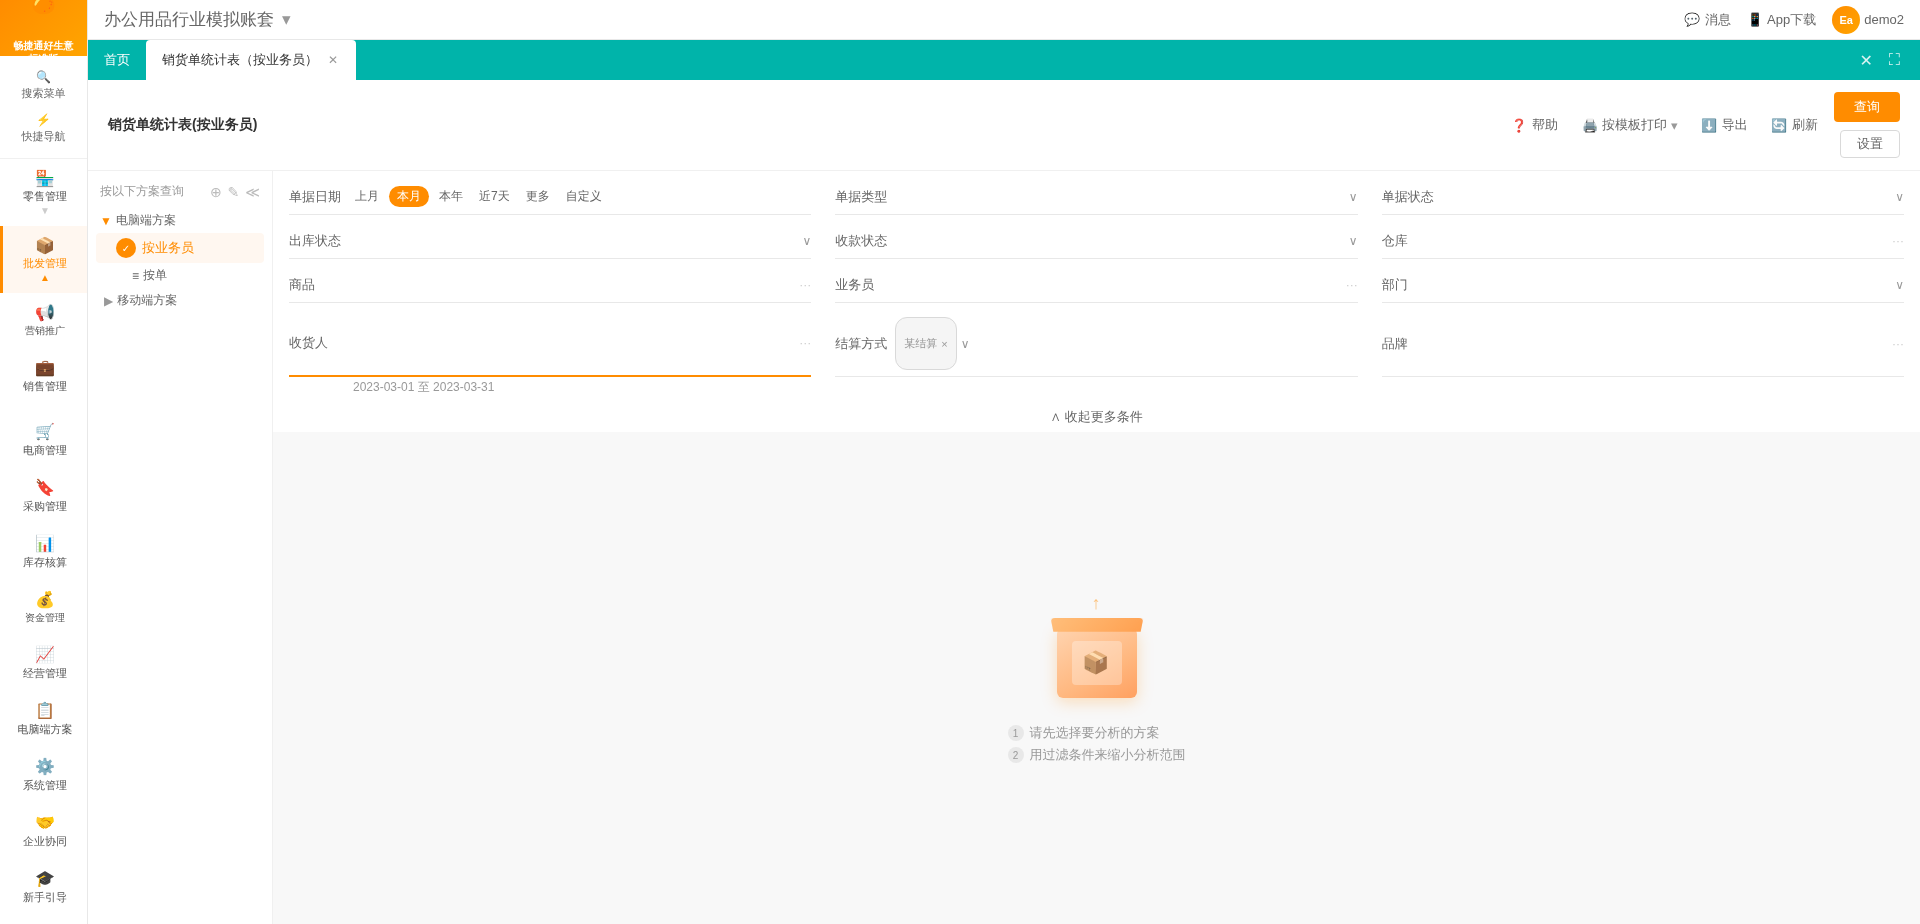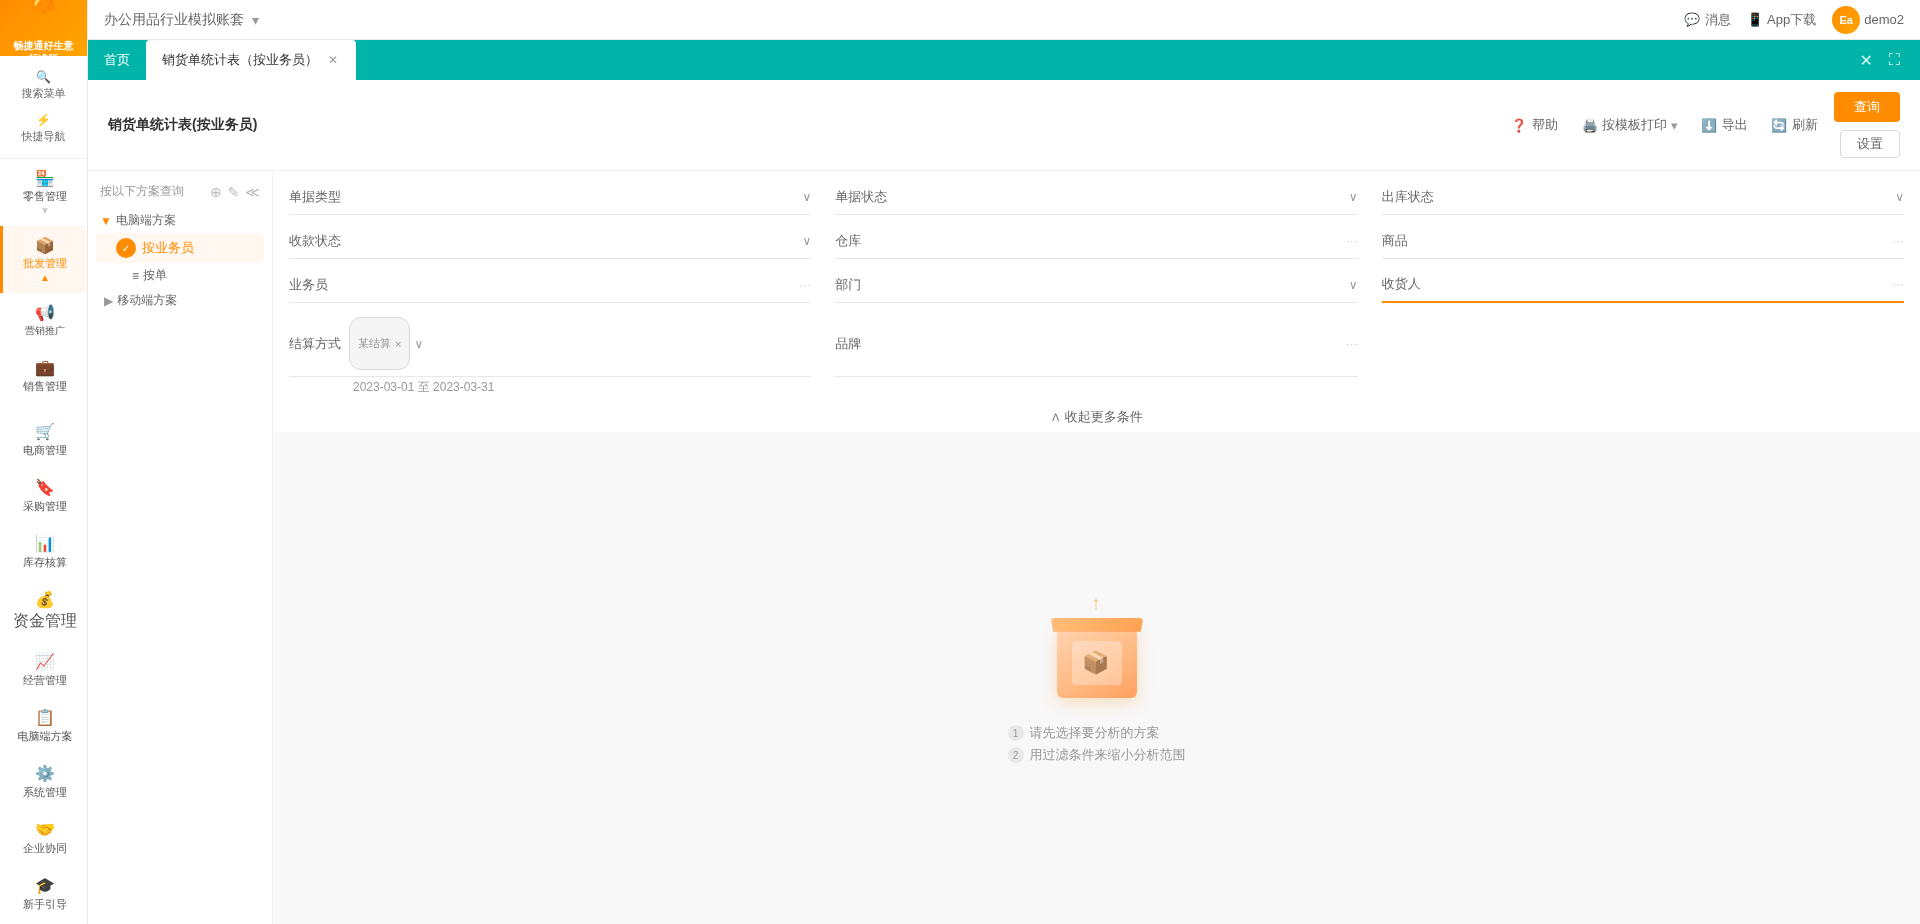--- a/index.html
+++ b/index.html
@@ -84,21 +84,21 @@
       align-items: center;
       padding: 0 16px;
       justify-content: space-between;
       flex-shrink: 0;
     }
     .topbar-left {
       display: flex;
       align-items: center;
       gap: 8px;
       color: #666;
-      font-size: 14px;
+      font-size: 17px;
     }
     .topbar-right {
       display: flex;
       align-items: center;
       gap: 16px;
       color: #666;
       font-size: 13px;
     }
     .topbar-right-item {
       display: flex;
@@ -511,21 +511,21 @@
   <div class="sidebar-nav-item">
     <span class="nav-icon">🔖</span>
     <span style="font-size:11px; text-align:center;">采购管理</span>
   </div>
   <div class="sidebar-nav-item">
     <span class="nav-icon">📊</span>
     <span style="font-size:11px; text-align:center;">库存核算</span>
   </div>
   <div class="sidebar-nav-item">
     <span class="nav-icon">💰</span>
-    <span style="font-size:16px; text-align:left;">资金管理</span>
+    <span style="font-size:10px; text-align:left;">资金管理</span>
   </div>
   <div class="sidebar-nav-item">
     <span class="nav-icon">📈</span>
     <span style="font-size:11px; text-align:center;">经营管理</span>
   </div>
   <div class="sidebar-nav-item">
     <span class="nav-icon">📋</span>
     <span style="font-size:11px; text-align:center;">电脑端方案</span>
   </div>
   <div class="sidebar-nav-item">
@@ -650,20 +650,31 @@
           </div>
         </div>
       </div>
 
       <div class="right-content">
 
         <div style="background:#fff; padding: 8px 16px 0; flex-shrink:0;">
           <div class="filter-grid">
 
             <div class="filter-row">
+              <span class="filter-label">单据日期</span>
+              <div class="filter-control date-filter-row">
+                <button class="date-btn">上月</button>
+                <button class="date-btn active">本月</button>
+                <button class="date-btn">本年</button>
+                <button class="date-btn">近7天</button>
+                <button class="date-btn">更多</button>
+                <button class="date-btn">自定义</button>
+              </div>
+            </div>
+            <div class="filter-row">
               <span class="filter-label">单据类型</span>
               <div class="filter-control">
                 <input class="filter-input" readonly="" style="">
                 <span class="filter-select-arrow">∨</span>
               </div>
             </div>
             <div class="filter-row">
               <span class="filter-label">单据状态</span>
               <div class="filter-control">
                 <input class="filter-input" readonly="" style="">

